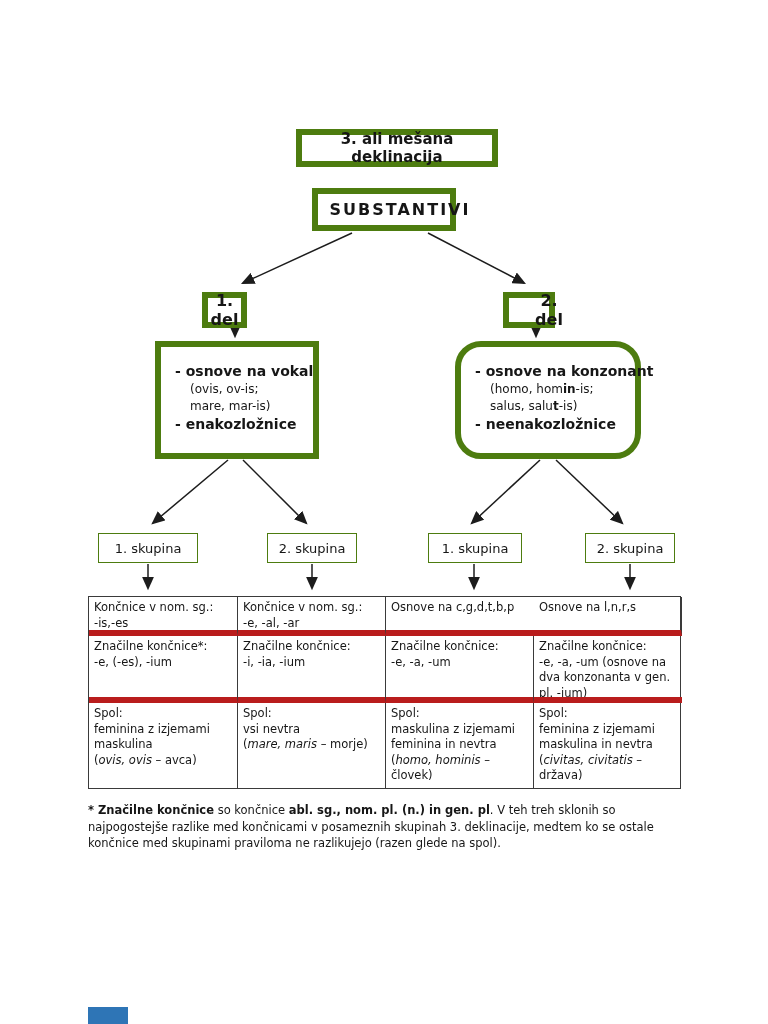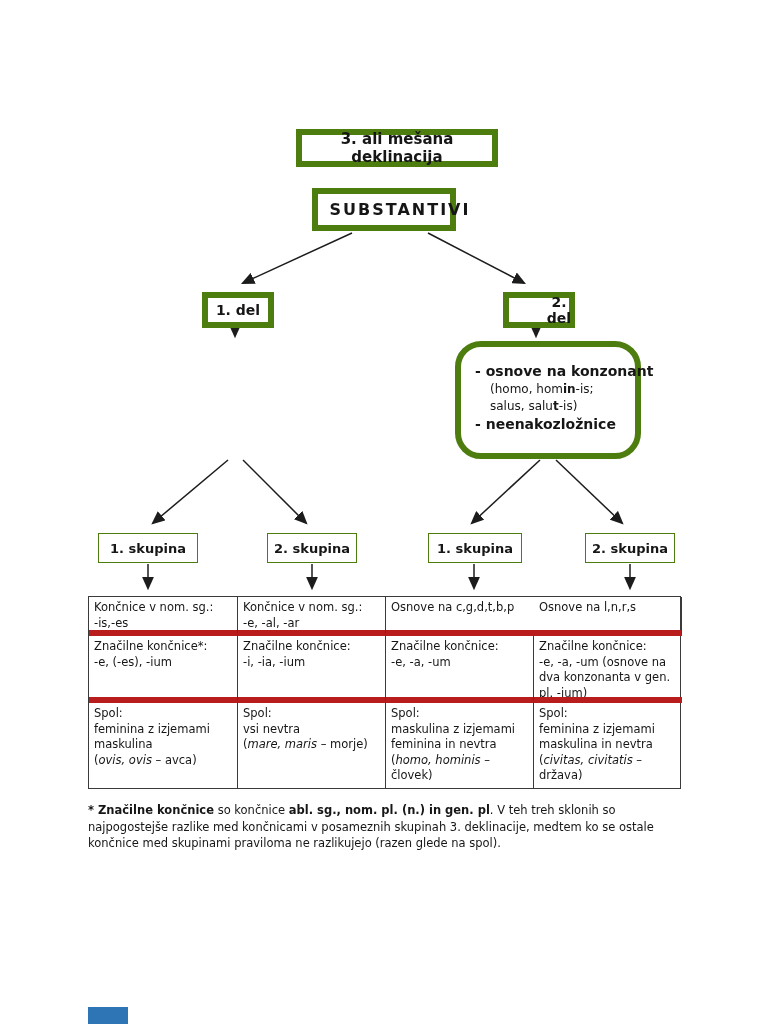--- a/index.html
+++ b/index.html
@@ -8,30 +8,30 @@
     font-family:"DejaVu Sans",sans-serif;color:#161616;
   }
   .connectors{position:absolute;left:0;top:0;width:768px;height:1024px;pointer-events:none;}
   .connectors line{stroke:#1c1c1c;stroke-width:1.5;}
   .box{
     position:absolute;box-sizing:border-box;border:6px solid #4d7c0f;background:#fff;
     display:flex;align-items:center;justify-content:center;text-align:center;
   }
   .title-box{left:296px;top:129px;width:202px;height:38px;font-weight:bold;font-size:15px;}
   .root-box{left:312px;top:188px;width:144px;height:43px;font-weight:bold;font-size:16px;letter-spacing:2px;padding-left:32px;}
-  .del-box{top:292px;width:72px;height:36px;font-weight:bold;font-size:14px;}
+  .del-box{top:292px;width:45px;height:36px;font-weight:bold;font-size:16px;}
   .del1{left:202px;} .del2{left:503px;padding-left:40px;}
   .big-box{
     top:341px;height:118px;display:block;text-align:left;padding:15px 8px 0 14px;
     font-size:14px;line-height:19px;
   }
   .big1{left:155px;width:164px;} .big2{left:455px;width:186px;border-radius:26px;}
   .big-box .b{font-weight:bold;white-space:nowrap;}
   .big-box .ex{font-weight:normal;font-size:12px;line-height:17px;padding-left:15px;white-space:nowrap;}
-  .skupina{top:533px;height:30px;font-weight:bold;font-size:13px;border-width:1.5px;}
+  .skupina{top:533px;height:30px;font-weight:normal;font-size:13px;border-width:1.5px;}
   .sk1{left:98px;width:100px;} .sk2{left:267px;width:90px;}
   .sk3{left:428px;width:94px;} .sk4{left:585px;width:90px;}
   .dtable{
     position:absolute;left:88px;top:596px;width:593px;box-sizing:border-box;
     border:1.5px solid #3a3a3a;display:grid;
     grid-template-columns:149px 148px 148px 148px;
     grid-template-rows:39px 67px 85px;
   }
   .cell{
     box-sizing:border-box;border-right:1px solid #3a3a3a;border-bottom:6px solid #b91c1c;
@@ -79,20 +79,26 @@
     <span>SUBSTANTIVI</span>
   </div>
 
   <div class="box del-box del1">
     <span>1. del</span>
   </div>
   <div class="box del-box del2">
     <span>2. del</span>
   </div>
 
+  <div class="box big-box big1">
+    <div class="b">- osnove na vokal</div>
+    <div class="ex">(ovis, ov-is;</div>
+    <div class="ex">mare, mar-is)</div>
+    <div class="b">- enakozložnice</div>
+  </div>
 
   <div class="box big-box big2">
     <div class="b">- osnove na konzonant</div>
     <div class="ex"><span>(homo, hom</span><span class="b">in</span><span>-is;</span></div>
     <div class="ex"><span>salus, salu</span><span class="b">t</span><span>-is)</span></div>
     <div class="b">- neenakozložnice</div>
   </div>
 
   <div class="box skupina sk1">
     <span>1. skupina</span>

